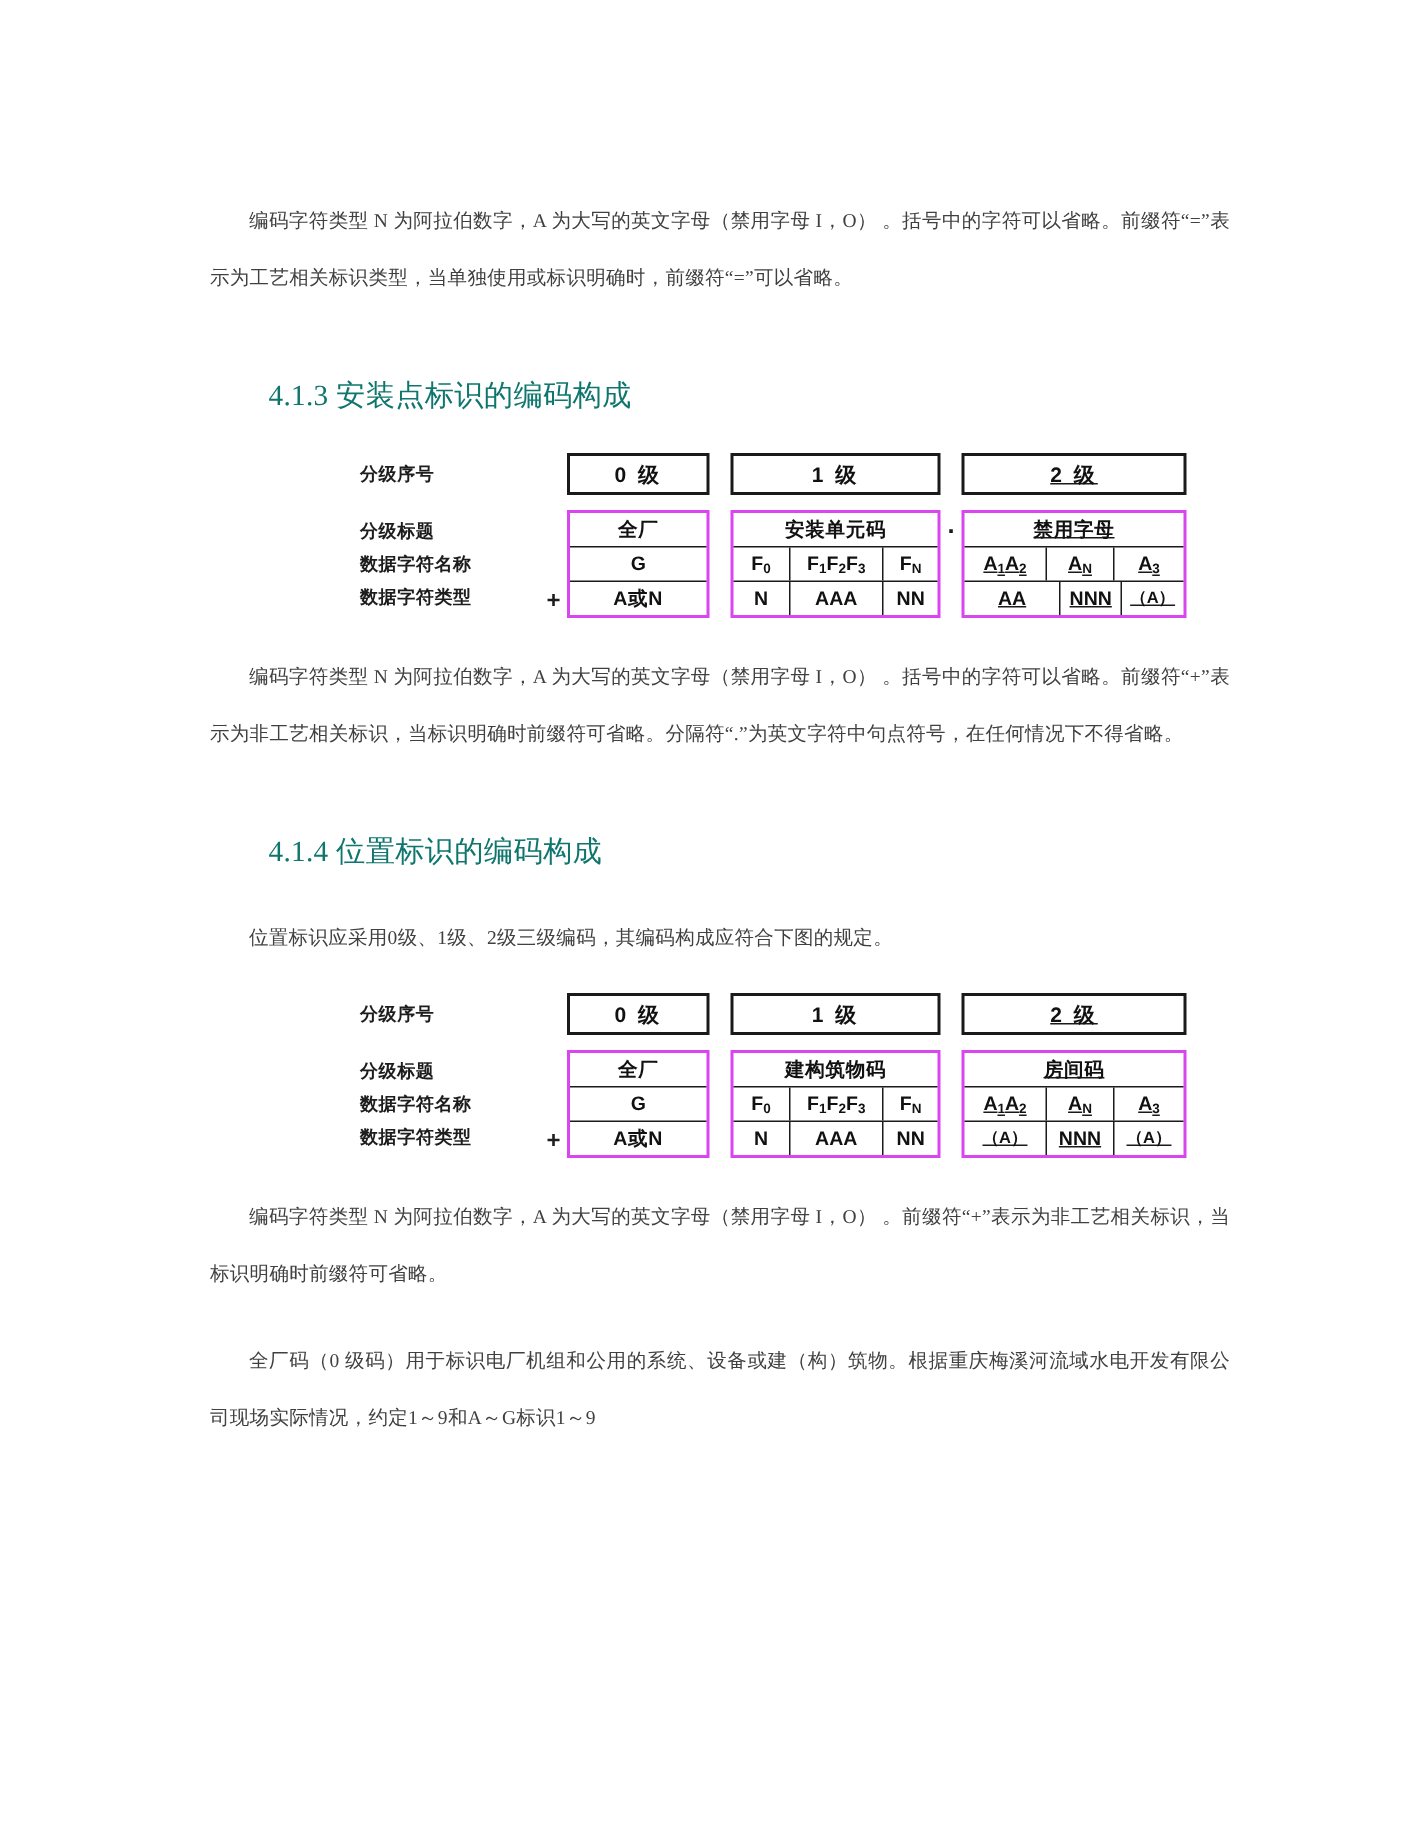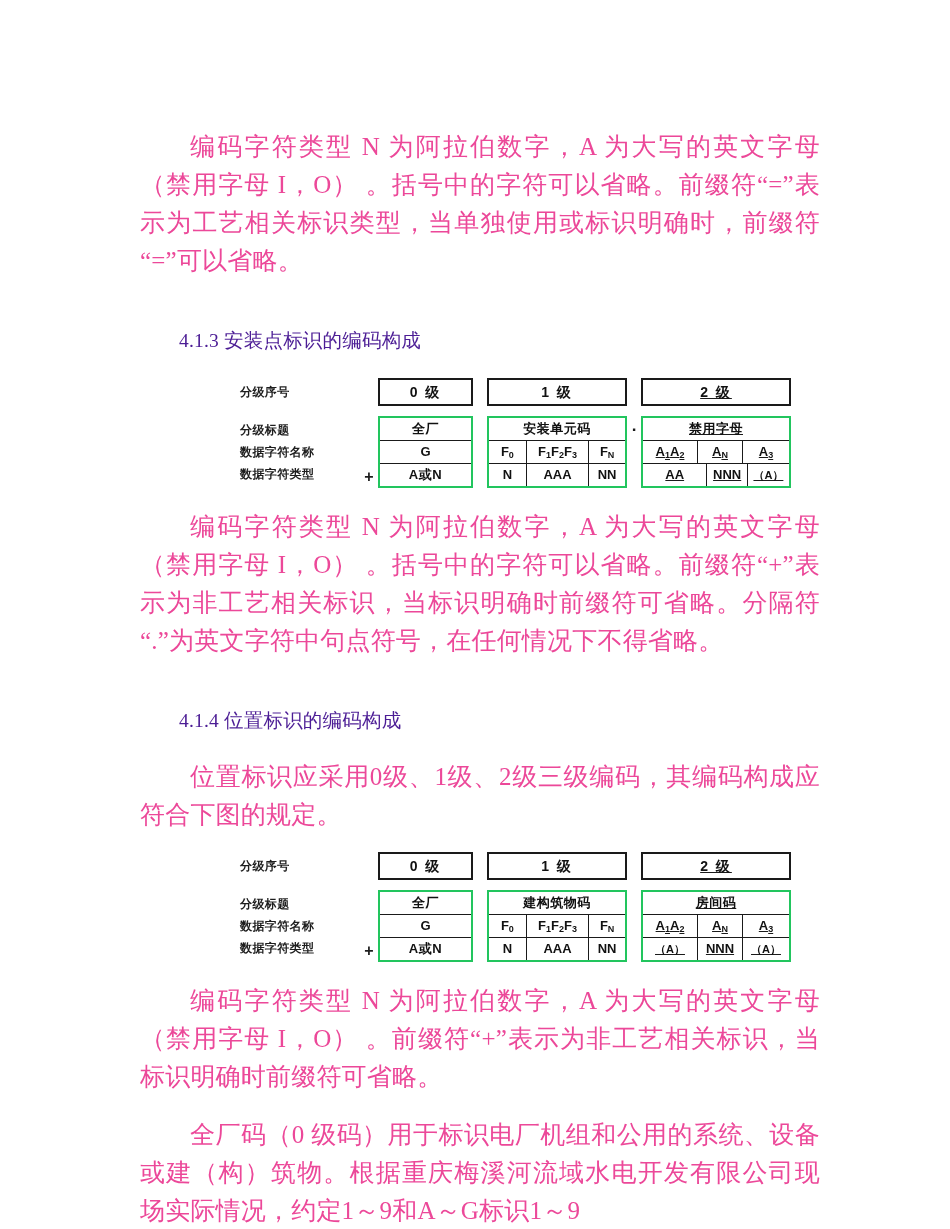--- a/index.html
+++ b/index.html
@@ -22,38 +22,38 @@
   }
   .content {
     position: absolute;
     left: 140px;
     top: 128px;
     width: 680px;
   }
 
   
   .para {
-    font-size: 25px;
+    font-size: 13px;
     line-height: 38px;
     text-align: justify;
     text-justify: inter-ideograph;
     margin: 0 0 6px 0;
     letter-spacing: 0.2px;
-    color: #ec4899;
+    color: #404040;
   }
   .para.indent {
     text-indent: 2em;
   }
 
   .heading {
     font-size: 19.5px;
     line-height: 38px;
     margin: 22px 0 18px 0;
     text-indent: 2em;
-    color: #4c1d95;
+    color: #0f766e;
     letter-spacing: 0.2px;
   }
 
   .spacer-sm { height: 14px; }
 
   
   .diagram {
     position: relative;
     margin: 18px 0 20px 0;
     padding-left: 100px;
@@ -98,21 +98,21 @@
   }
   .plus-slot.empty { visibility: hidden; }
 
   .groups {
     display: flex;
     align-items: flex-start;
   }
   .group {
     display: flex;
     flex-direction: column;
-    border: 2px solid #22c55e;
+    border: 2px solid #d946ef;
     background: #fff;
     box-sizing: border-box;
   }
   .group + .sep,
   .sep {
     width: 14px;
     flex: 0 0 14px;
     display: flex;
     align-items: flex-end;
     justify-content: center;

